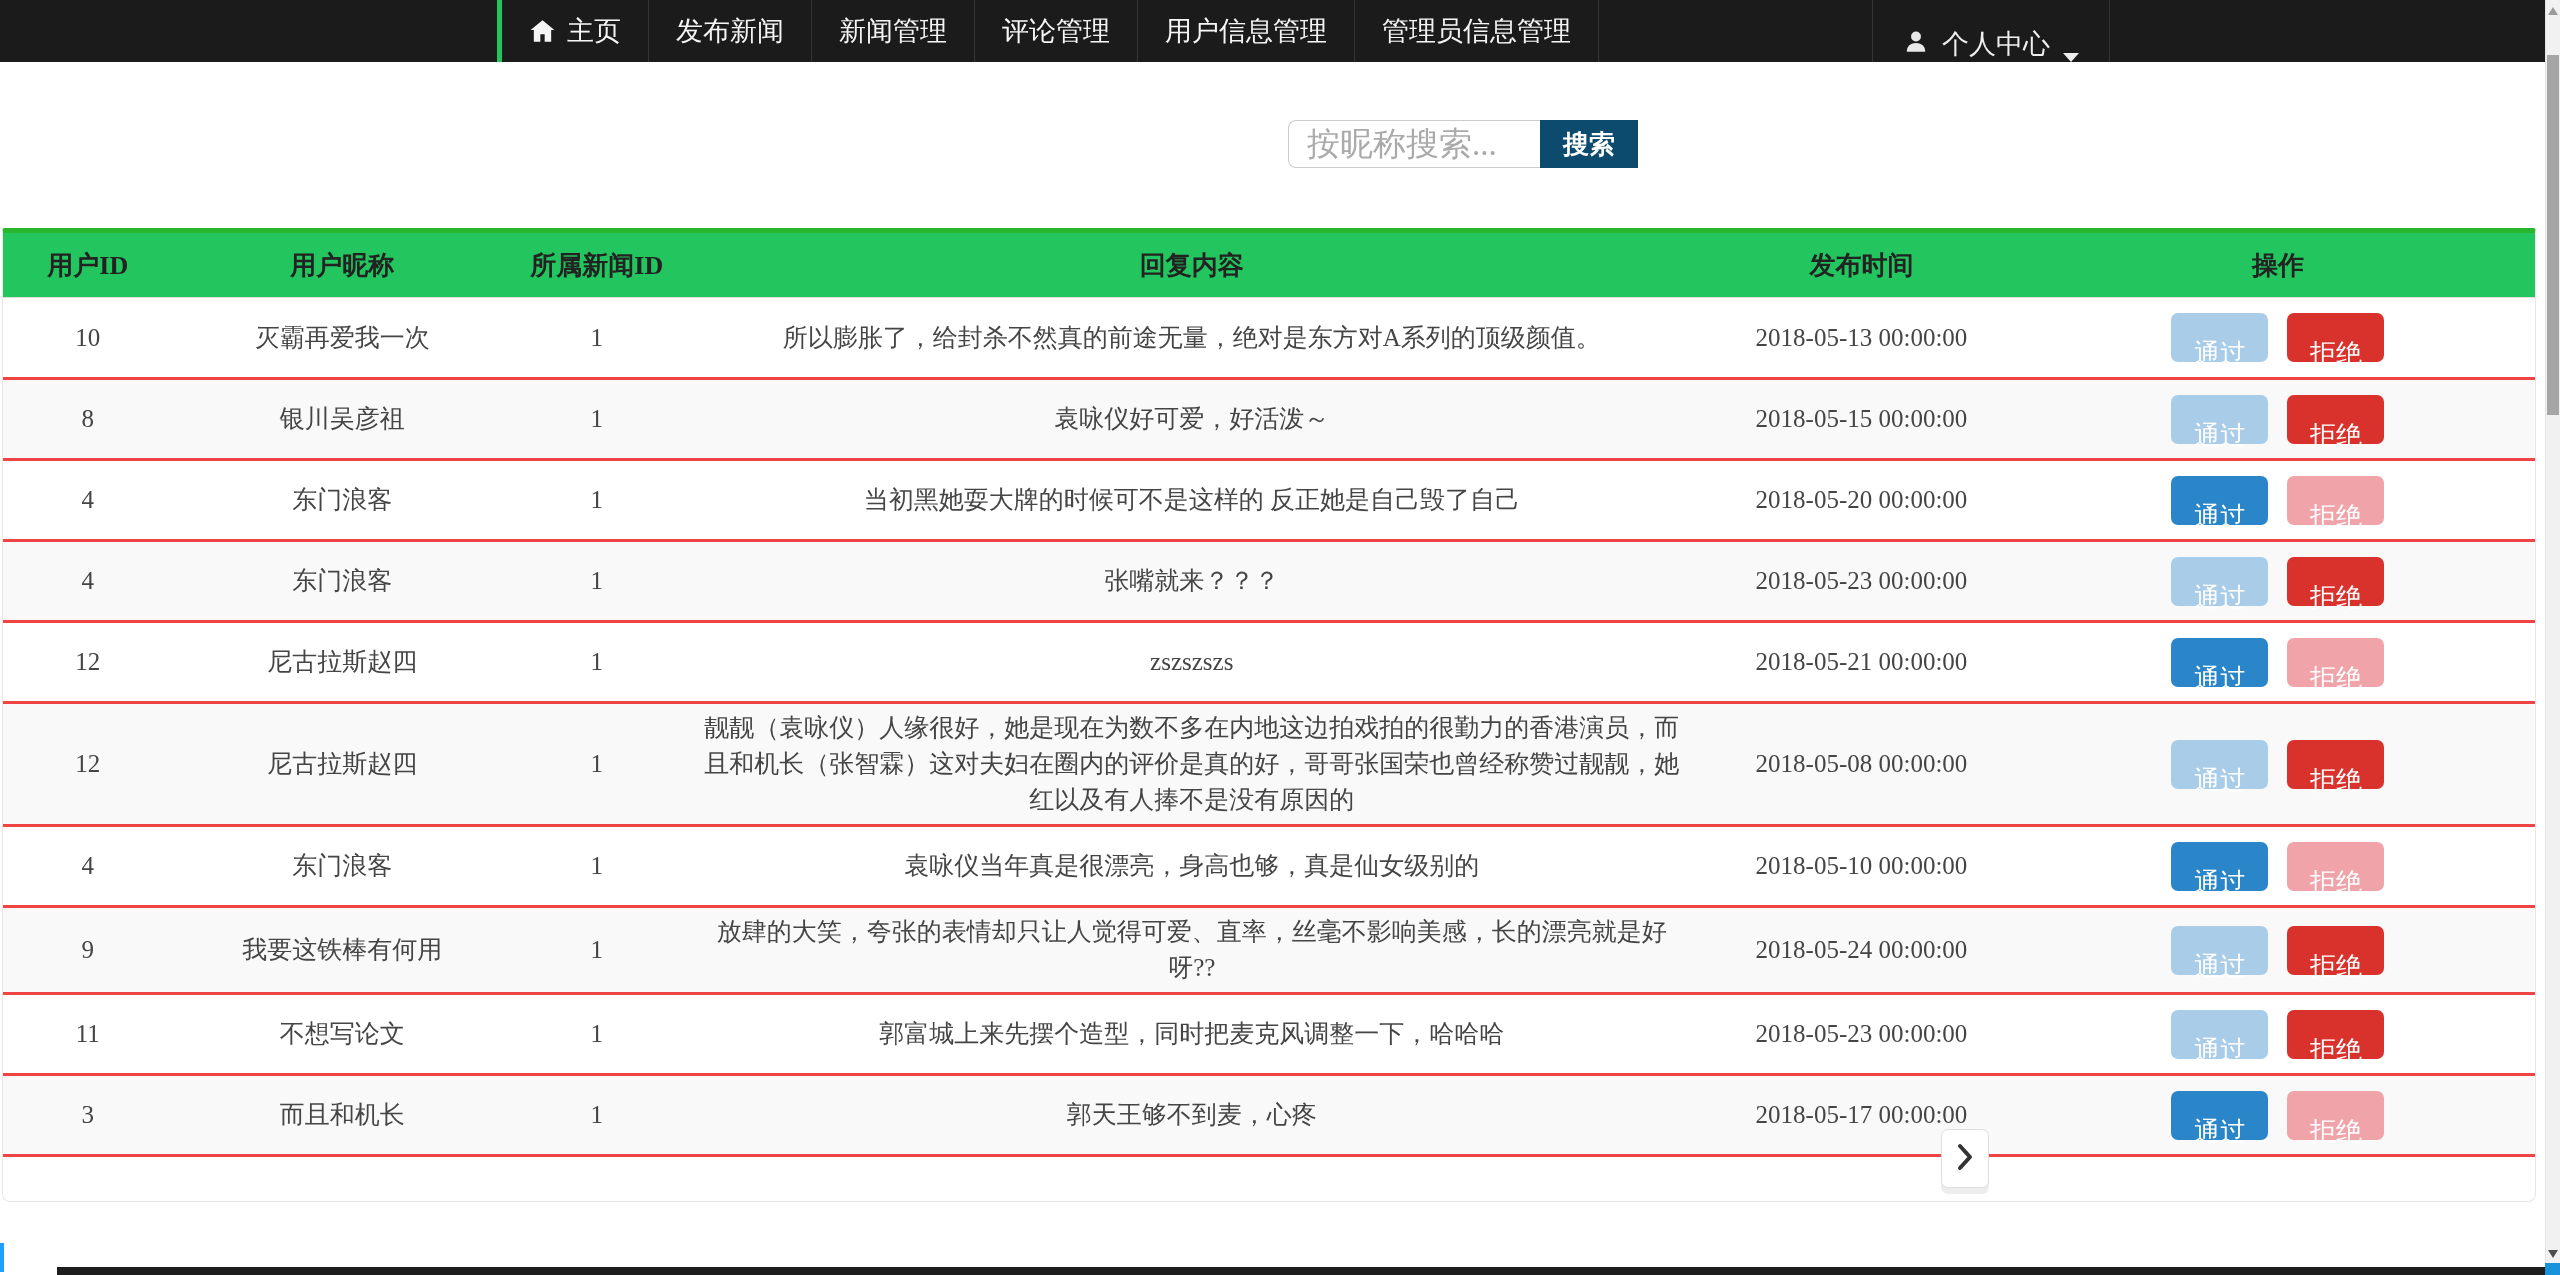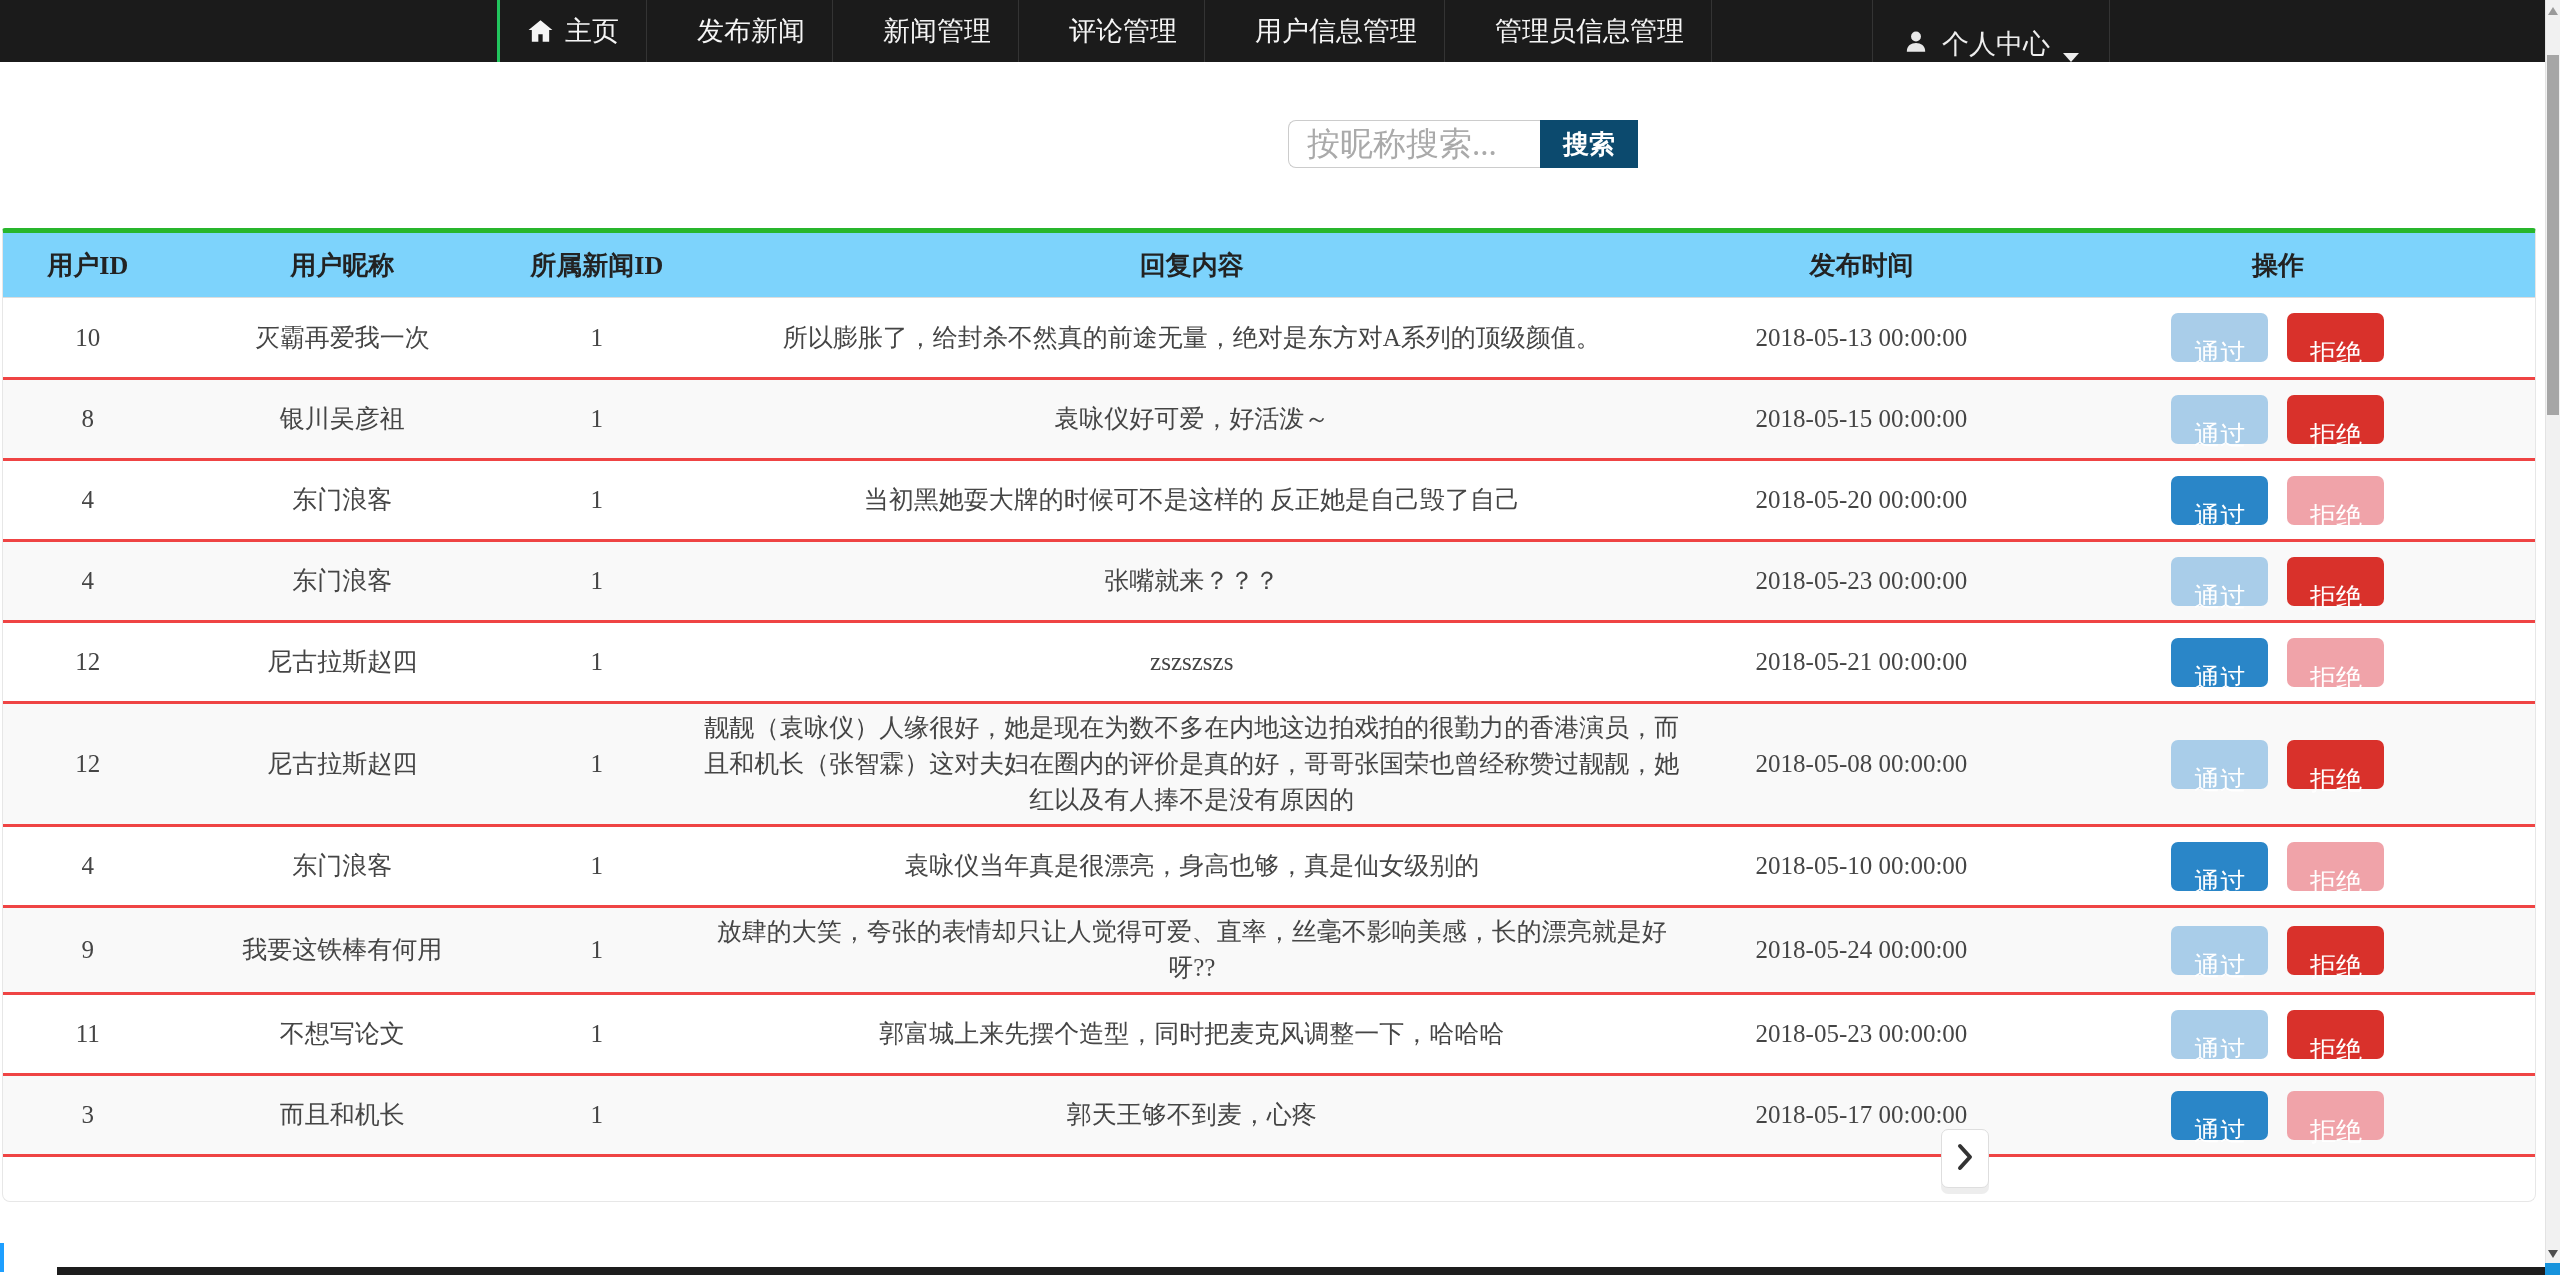--- a/index.html
+++ b/index.html
@@ -9,22 +9,21 @@
     font-family:"Liberation Serif","DejaVu Serif",serif;
   }
   
   .navbar{
     position:absolute;top:0;left:0;width:2545px;height:62px;
     background:#1b1b1b;
   }
   .nav-menu{
     position:absolute;left:497px;top:0;height:62px;
     display:flex;list-style:none;margin:0;padding:0;
-    border-left:3px solid #22c55e;
-    gap:23px;
+    border-left:5px solid #22c55e;
   }
   .nav-item{
     display:flex;align-items:center;gap:11px;
     padding:0 27px;height:62px;box-sizing:border-box;
     color:#f5f5f5;font-size:27px;white-space:nowrap;
     border-right:1px solid #343434;cursor:pointer;
   }
   .nav-item svg{display:block;}
   .user-menu{
     position:absolute;left:1872px;top:0;height:62px;
@@ -54,21 +53,21 @@
     position:absolute;left:2px;top:228px;width:2534px;height:974px;box-sizing:border-box;
     background:#ffffff;
     border:1px solid #e7e7e7;
     border-top:5px solid #28b62c;
     border-radius:3px 3px 8px 8px;
   }
   table.comments{
     width:100%;border-collapse:collapse;table-layout:fixed;
   }
   table.comments thead th{
-    height:62px;background:#7dd3fc;border-bottom:1px solid #dddddd;
+    height:62px;background:#22c55e;border-bottom:1px solid #dddddd;
     font-size:26px;color:#222222;font-weight:bold;text-align:center;
   }
   table.comments tbody td{
     height:81px;border-bottom:3px solid #ef4444;
     font-size:25px;color:#454545;text-align:center;vertical-align:middle;
     padding:6px 12px;box-sizing:border-box;line-height:36px;
     overflow:hidden;
   }
   table.comments tbody tr:nth-child(even){background:#f9f9f9;}
   .btn{

